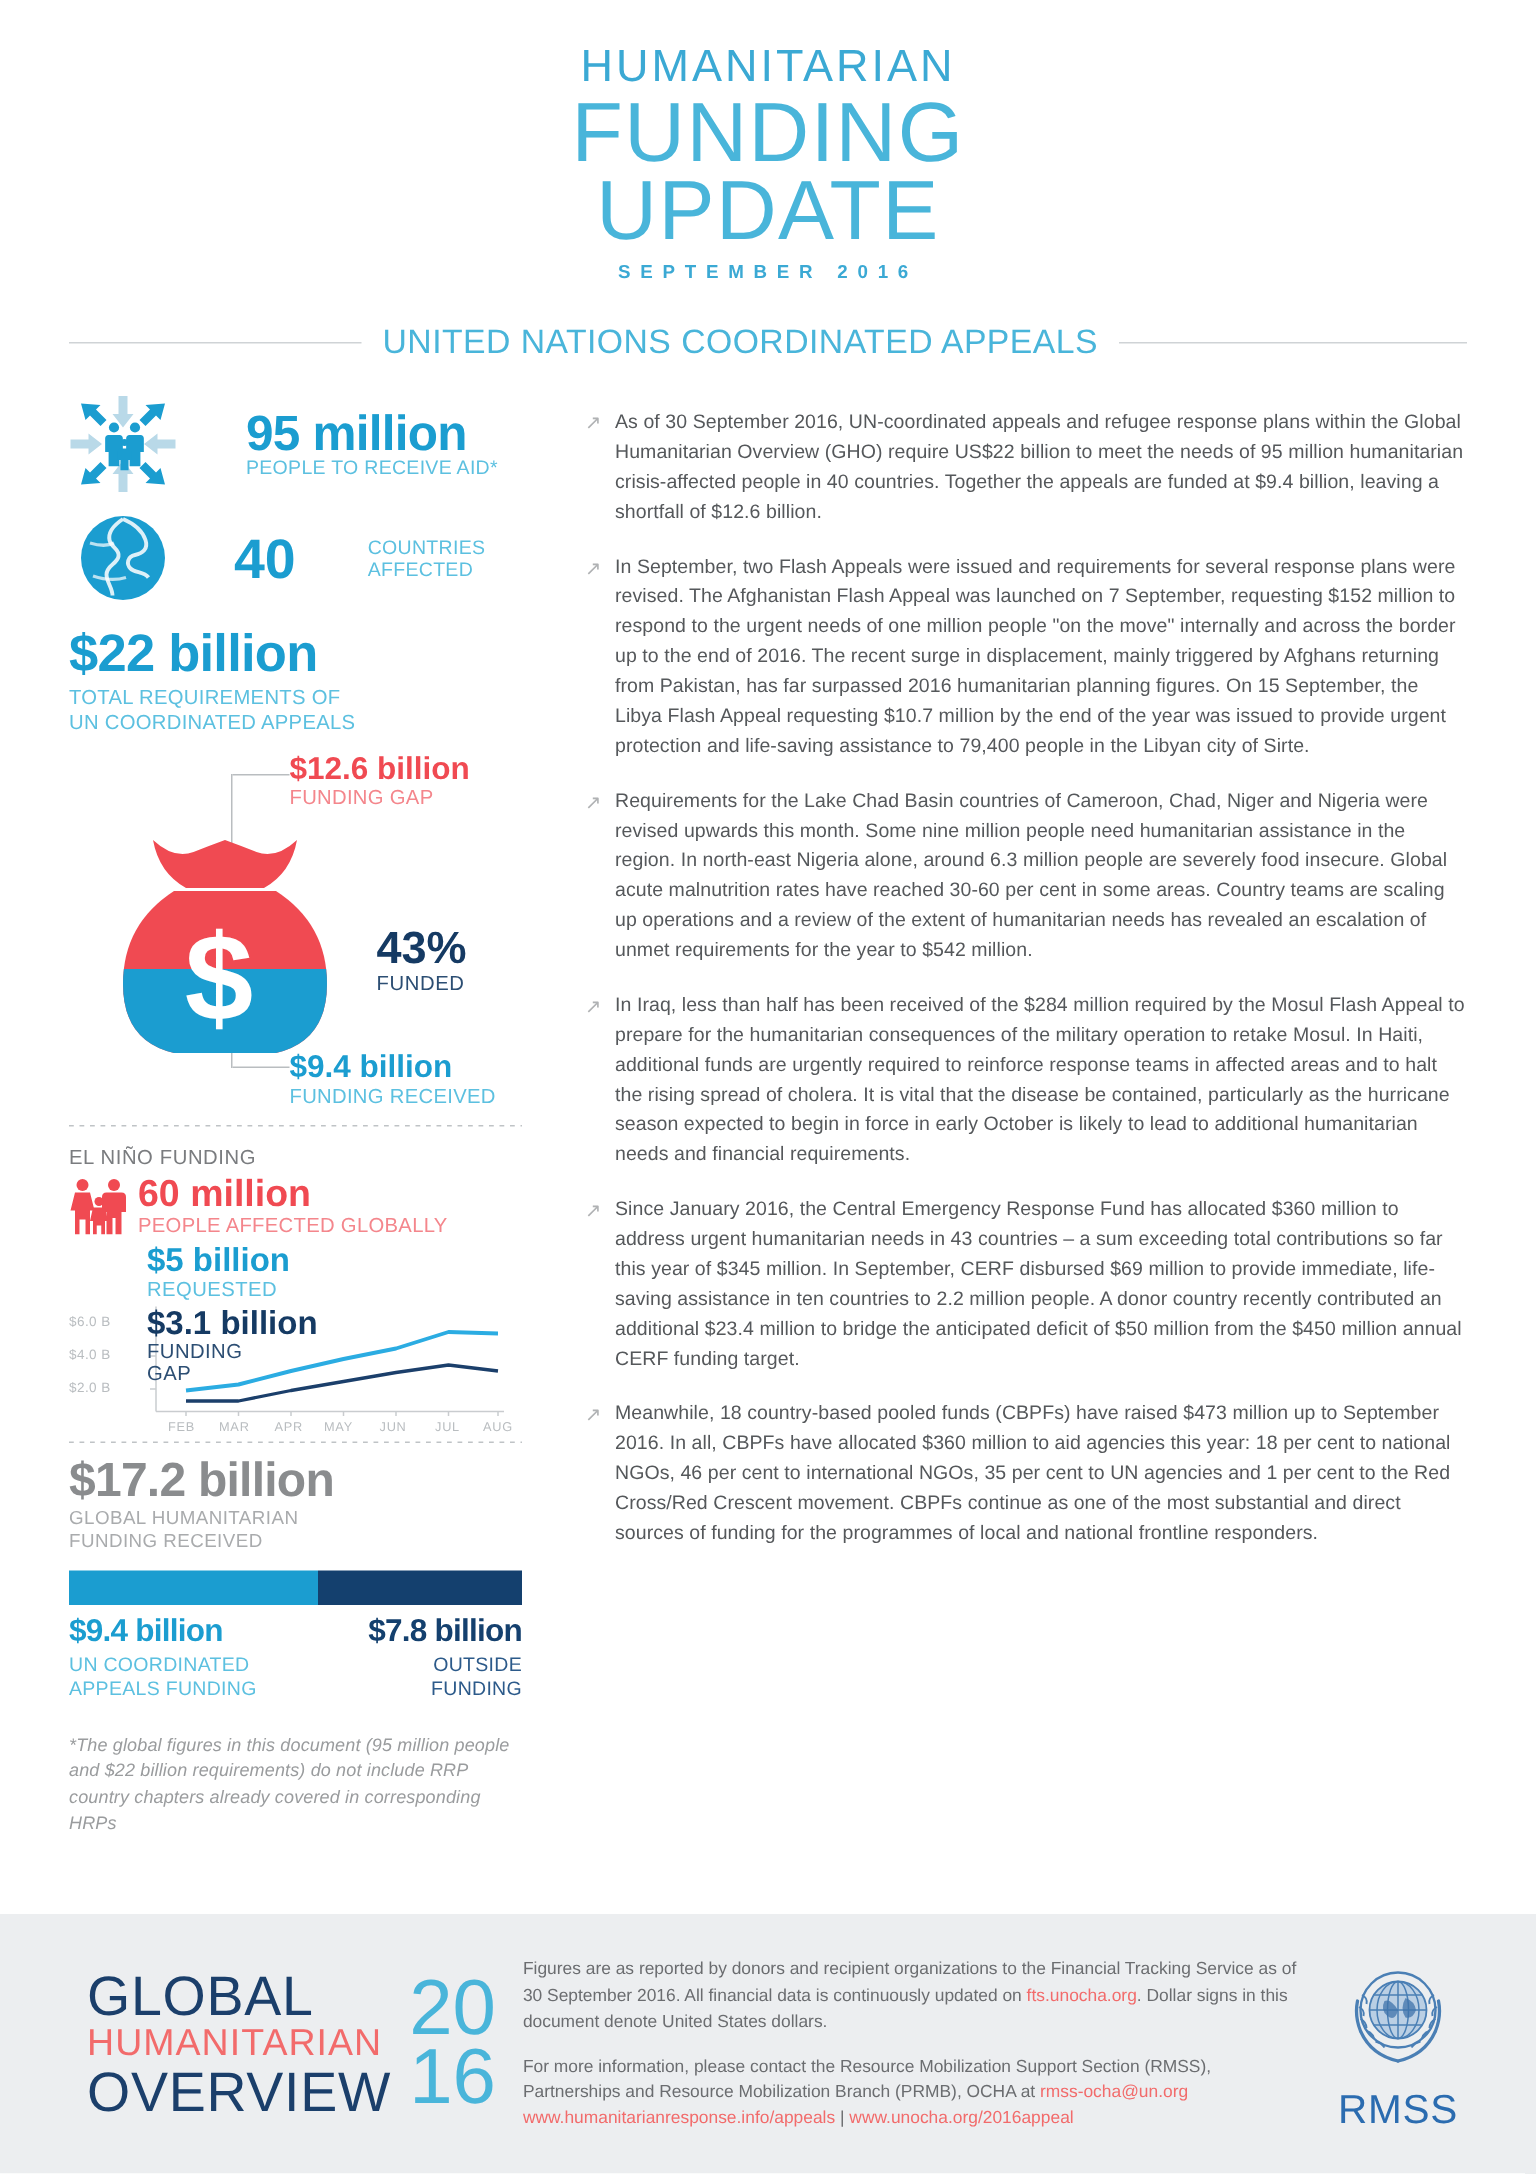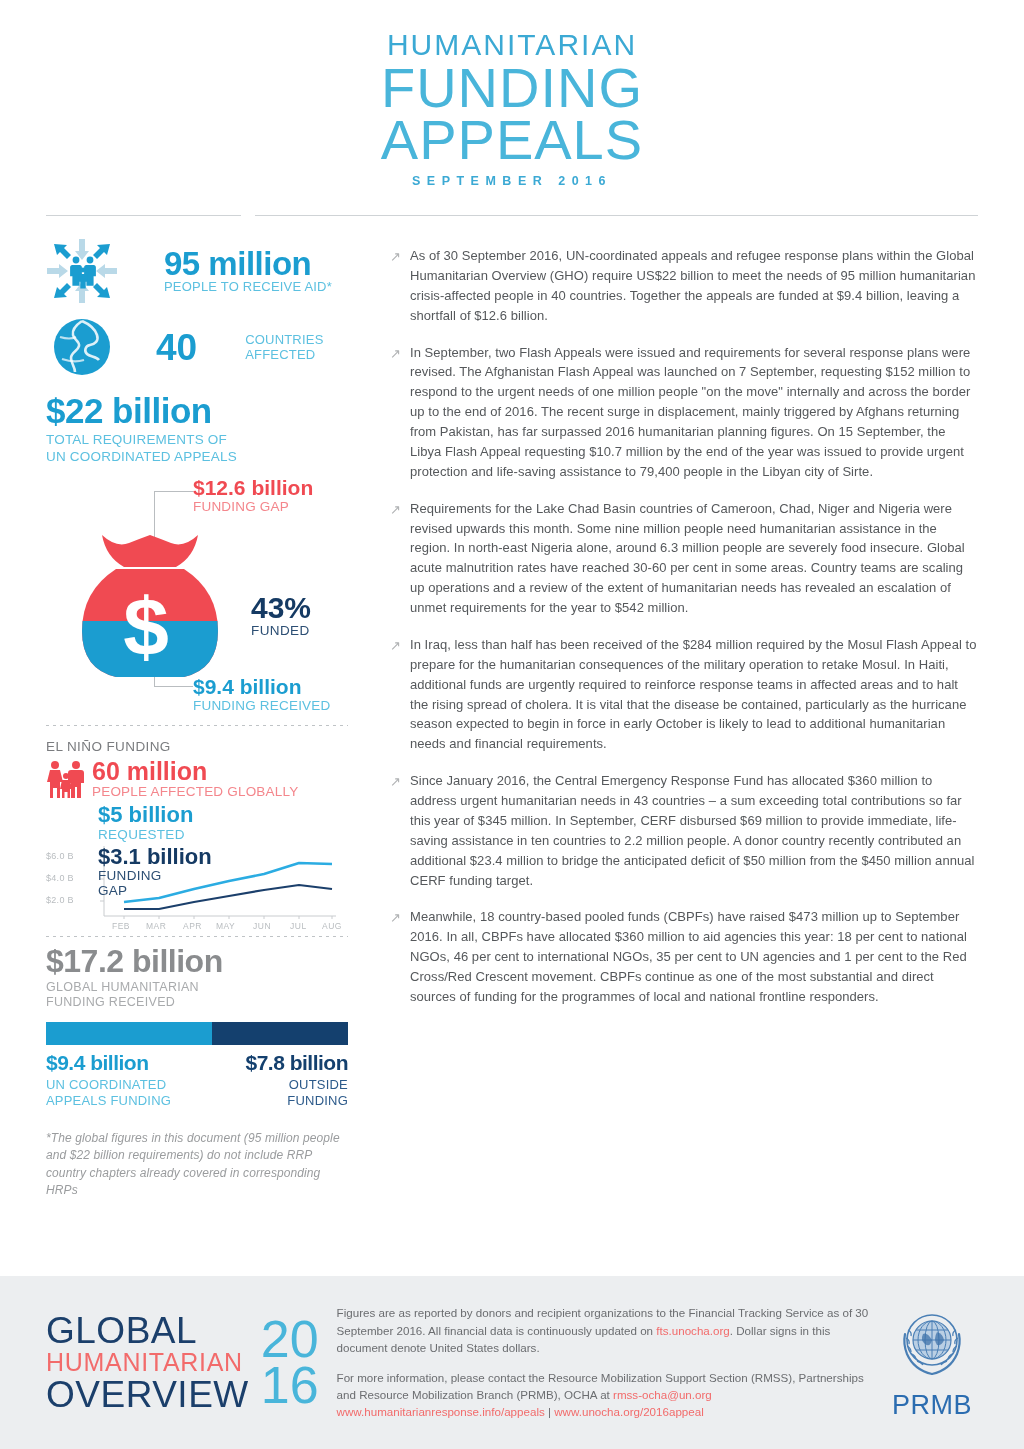--- a/index.html
+++ b/index.html
@@ -161,45 +161,46 @@
     letter-spacing:0.05px;
   }
 
   
   .footer {
     position:absolute; left:0; bottom:0; width:1024px; height:173px;
     background:#eceef0; display:flex; align-items:center;
     padding:0 32px 0 46px;
   }
   .gho-logo { flex:0 0 265px; display:flex; align-items:center; }
-  .gho-words { line-height:1.0; }
+  .gho-words { line-height:1.0;margin-left:12px; }
   .gho-l1 { font-size:37px; color:#1b3f6b; letter-spacing:0.5px; font-weight:400;}
   .gho-l2 { font-size:25px; color:#f26b6b; letter-spacing:0.7px; font-weight:400; margin-top:1px;}
   .gho-l3 { font-size:37px; color:#1b3f6b; letter-spacing:0.5px; font-weight:400; margin-top:1px;}
   .gho-year { font-size:52px; color:#49b5da; font-weight:300; line-height:0.88; margin-left:12px;}
 
   .footer-text { flex:1; padding-left:18px; font-size:11.6px; color:#6b6d70; line-height:1.5;}
   .footer-text a, .lnk { color:#f26b6b; text-decoration:none; }
   .ft-p2 { margin-top:12px; }
 
   .ocha { flex:0 0 120px; text-align:center; }
   .ocha-word { font-size:27px; color:#2b6cb0; letter-spacing:0.5px; margin-top:2px;}
 </style>
 </head>
 <body>
 
 <div class="header">
   <div class="hdr-line1">HUMANITARIAN</div>
   <div class="hdr-line2">FUNDING</div>
-  <div class="hdr-line3">APPEALS</div>
+  <div class="hdr-line3">UPDATE</div>
   <div class="hdr-date">SEPTEMBER 2016</div>
 </div>
 
 <div class="section-title-wrap">
   <div class="rule short"></div>
+  <div class="section-title">UNITED NATIONS COORDINATED APPEALS</div>
   <div class="rule"></div>
 </div>
 
 <div class="main">
 
   <div class="col-left">
 
     <div class="stat-row">
       <div class="icon-people">
         <svg width="72" height="66" viewBox="0 0 72 66">
@@ -467,15 +468,15 @@
           <path d="M15 42 q4 2 4 6"></path>
         <path d="M19 50 q4 1 5 5"></path>
           <path d="M25 57 q4 1 6 4"></path>
         <path d="M64 26 q-4 2 -3 6"></path>
           <path d="M66 34 q-4 2 -3 6"></path>
           <path d="M65 42 q-4 2 -4 6"></path>
         <path d="M61 50 q-4 1 -5 5"></path>
           <path d="M55 57 q-4 1 -6 4"></path>
       </g>
     </svg>
-    <div class="ocha-word">PRMB</div>
+    <div class="ocha-word">RMSS</div>
   </div>
 </div>
 
 </body></html>

